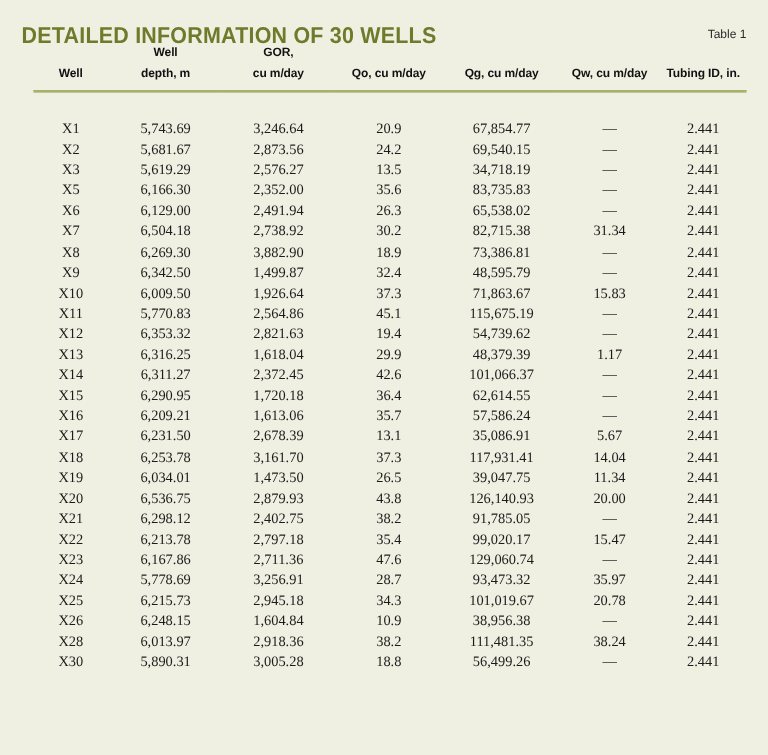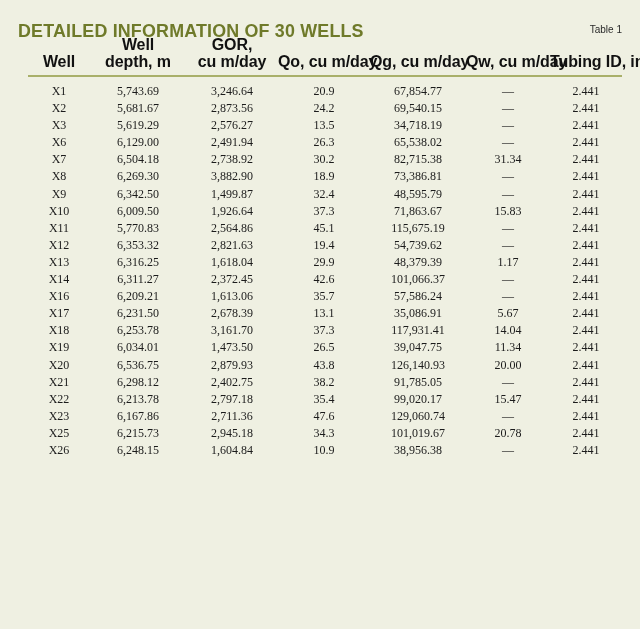--- a/index.html
+++ b/index.html
@@ -65,21 +65,21 @@
   }
   table.data col.c-well      { width: 62px; }
   table.data col.c-depth     { width: 96px; }
   table.data col.c-gor       { width: 92px; }
   table.data col.c-qo        { width: 92px; }
   table.data col.c-qg        { width: 96px; }
   table.data col.c-qw        { width: 84px; }
   table.data col.c-tub       { width: 72px; }
 
   table.data thead th {
-    font-size: 16px;
+    font-size: 10px;
     font-weight: bold;
     color: #111;
     vertical-align: bottom;
     padding: 0 0 4px 0;
     text-align: center;
     line-height: 13px;
     white-space: nowrap;
     letter-spacing: -0.1px;
   }
   table.data thead tr.hdr-line th {
@@ -90,21 +90,21 @@
   table.data tbody td {
     font-size: 12px;
     line-height: 17.1px;
     height: 17.1px;
     padding: 0;
     text-align: center;
     white-space: nowrap;
     color: #1b1b1b;
     font-family: "Liberation Serif", serif;
   }
-  table.data tbody tr:first-child td { padding-top: 6px; }
+  table.data tbody tr:first-child td { padding-top: 22px; }
   td.num { font-family: "Liberation Serif", serif; }
   td.dash { font-family: "Liberation Serif", serif; }
 </style>
 </head>
 <body>
 
 <div class="page">
 
   <div class="title-row">
     <div class="doc-title">DETAILED INFORMATION OF 30 WELLS</div>
@@ -173,20 +173,29 @@
           <tr>
             <td class="num">X3</td>
             <td class="num">5,619.29</td>
             <td class="num">2,576.27</td>
             <td class="num">13.5</td>
             <td class="num">34,718.19</td>
             <td class="dash">—</td>
             <td class="num">2.441</td>
           </tr>
           <tr>
+            <td class="num">X5</td>
+            <td class="num">6,166.30</td>
+            <td class="num">2,352.00</td>
+            <td class="num">35.6</td>
+            <td class="num">83,735.83</td>
+            <td class="dash">—</td>
+            <td class="num">2.441</td>
+          </tr>
+          <tr>
             <td class="num">X6</td>
             <td class="num">6,129.00</td>
             <td class="num">2,491.94</td>
             <td class="num">26.3</td>
             <td class="num">65,538.02</td>
             <td class="dash">—</td>
             <td class="num">2.441</td>
           </tr>
           <tr>
             <td class="num">X7</td>
@@ -254,20 +263,29 @@
           <tr>
             <td class="num">X14</td>
             <td class="num">6,311.27</td>
             <td class="num">2,372.45</td>
             <td class="num">42.6</td>
             <td class="num">101,066.37</td>
             <td class="dash">—</td>
             <td class="num">2.441</td>
           </tr>
           <tr>
+            <td class="num">X15</td>
+            <td class="num">6,290.95</td>
+            <td class="num">1,720.18</td>
+            <td class="num">36.4</td>
+            <td class="num">62,614.55</td>
+            <td class="dash">—</td>
+            <td class="num">2.441</td>
+          </tr>
+          <tr>
             <td class="num">X16</td>
             <td class="num">6,209.21</td>
             <td class="num">1,613.06</td>
             <td class="num">35.7</td>
             <td class="num">57,586.24</td>
             <td class="dash">—</td>
             <td class="num">2.441</td>
           </tr>
           <tr>
             <td class="num">X17</td>
@@ -326,34 +344,61 @@
           <tr>
             <td class="num">X23</td>
             <td class="num">6,167.86</td>
             <td class="num">2,711.36</td>
             <td class="num">47.6</td>
             <td class="num">129,060.74</td>
             <td class="dash">—</td>
             <td class="num">2.441</td>
           </tr>
           <tr>
+            <td class="num">X24</td>
+            <td class="num">5,778.69</td>
+            <td class="num">3,256.91</td>
+            <td class="num">28.7</td>
+            <td class="num">93,473.32</td>
+            <td class="num">35.97</td>
+            <td class="num">2.441</td>
+          </tr>
+          <tr>
             <td class="num">X25</td>
             <td class="num">6,215.73</td>
             <td class="num">2,945.18</td>
             <td class="num">34.3</td>
             <td class="num">101,019.67</td>
             <td class="num">20.78</td>
             <td class="num">2.441</td>
           </tr>
           <tr>
             <td class="num">X26</td>
             <td class="num">6,248.15</td>
             <td class="num">1,604.84</td>
             <td class="num">10.9</td>
             <td class="num">38,956.38</td>
             <td class="dash">—</td>
             <td class="num">2.441</td>
           </tr>
+          <tr>
+            <td class="num">X28</td>
+            <td class="num">6,013.97</td>
+            <td class="num">2,918.36</td>
+            <td class="num">38.2</td>
+            <td class="num">111,481.35</td>
+            <td class="num">38.24</td>
+            <td class="num">2.441</td>
+          </tr>
+          <tr>
+            <td class="num">X30</td>
+            <td class="num">5,890.31</td>
+            <td class="num">3,005.28</td>
+            <td class="num">18.8</td>
+            <td class="num">56,499.26</td>
+            <td class="dash">—</td>
+            <td class="num">2.441</td>
+          </tr>
         </tbody>
     </table>
   </div>
 
 </div>
 
 </body></html>

